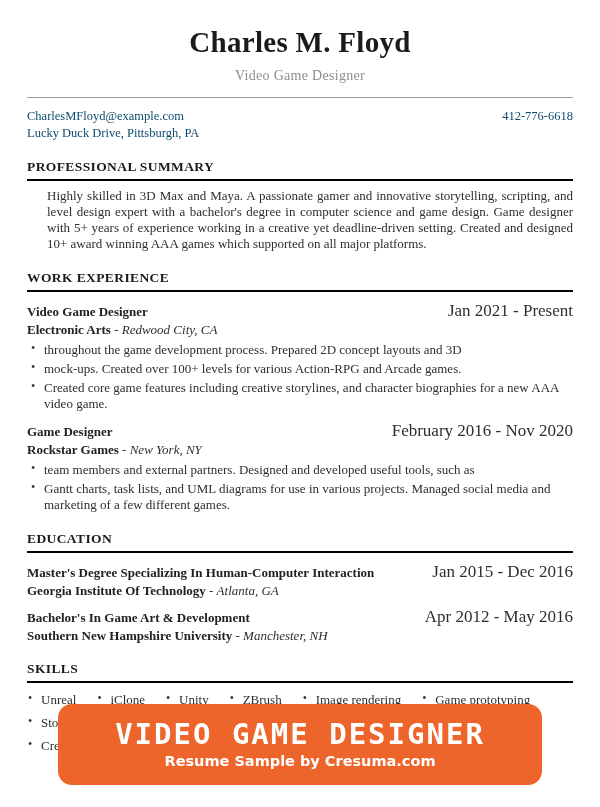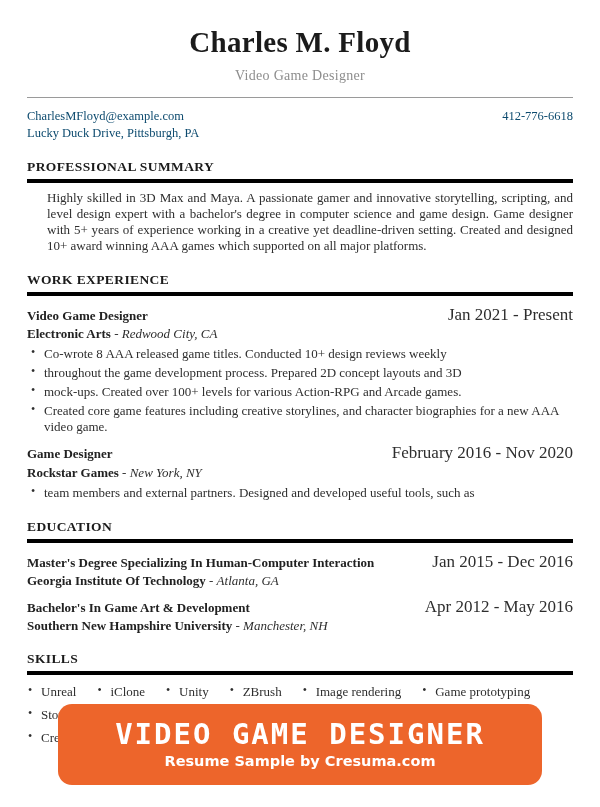--- a/index.html
+++ b/index.html
@@ -45,21 +45,21 @@
   }
 
   
   section.block { margin-top: 18px; }
   h2.section-heading {
     font-size: 13.5px;
     font-weight: 700;
     color: #1b1b1b;
     letter-spacing: 0.4px;
     padding-bottom: 4px;
-    border-bottom: 4px solid #000000;
+    border-bottom: 2px solid #000000;
   }
   .summary-text {
     margin-top: 7px;
     font-size: 13px;
     line-height: 1.22;
     text-align: justify;
     margin-left: 20px;
   }
 
   
@@ -180,21 +180,20 @@
             <span class="bold">Video Game Designer</span>
             <span class="entry-dates">Jan 2021 - Present</span>
           </div>
           <div class="subline">
             <span class="bold">Electronic Arts</span>
             <span>-</span>
             <span class="loc">Redwood City, CA</span>
           </div>
           <ul class="bullets">
 
-              <li>Co-wrote 8 AAA released game titles. Conducted 10+ design reviews weekly</li>
 
               <li>throughout the game development process. Prepared 2D concept layouts and 3D</li>
 
               <li>mock-ups. Created over 100+ levels for various Action-RPG and Arcade games.</li>
 
               <li>Created core game features including creative storylines, and character biographies for a new AAA video game.</li>
             </ul>
         </article>
 
         <article class="entry">
@@ -205,20 +204,21 @@
           <div class="subline">
             <span class="bold">Rockstar Games</span>
             <span>-</span>
             <span class="loc">New York, NY</span>
           </div>
           <ul class="bullets">
 
 
               <li>team members and external partners. Designed and developed useful tools, such as</li>
 
+              <li>Gantt charts, task lists, and UML diagrams for use in various projects. Managed social media and marketing of a few different games.</li>
             </ul>
         </article>
       </div>
   </section>
 
   <section class="block">
     <h2 class="section-heading">EDUCATION</h2>
     <div>
 
         <article class="entry">

